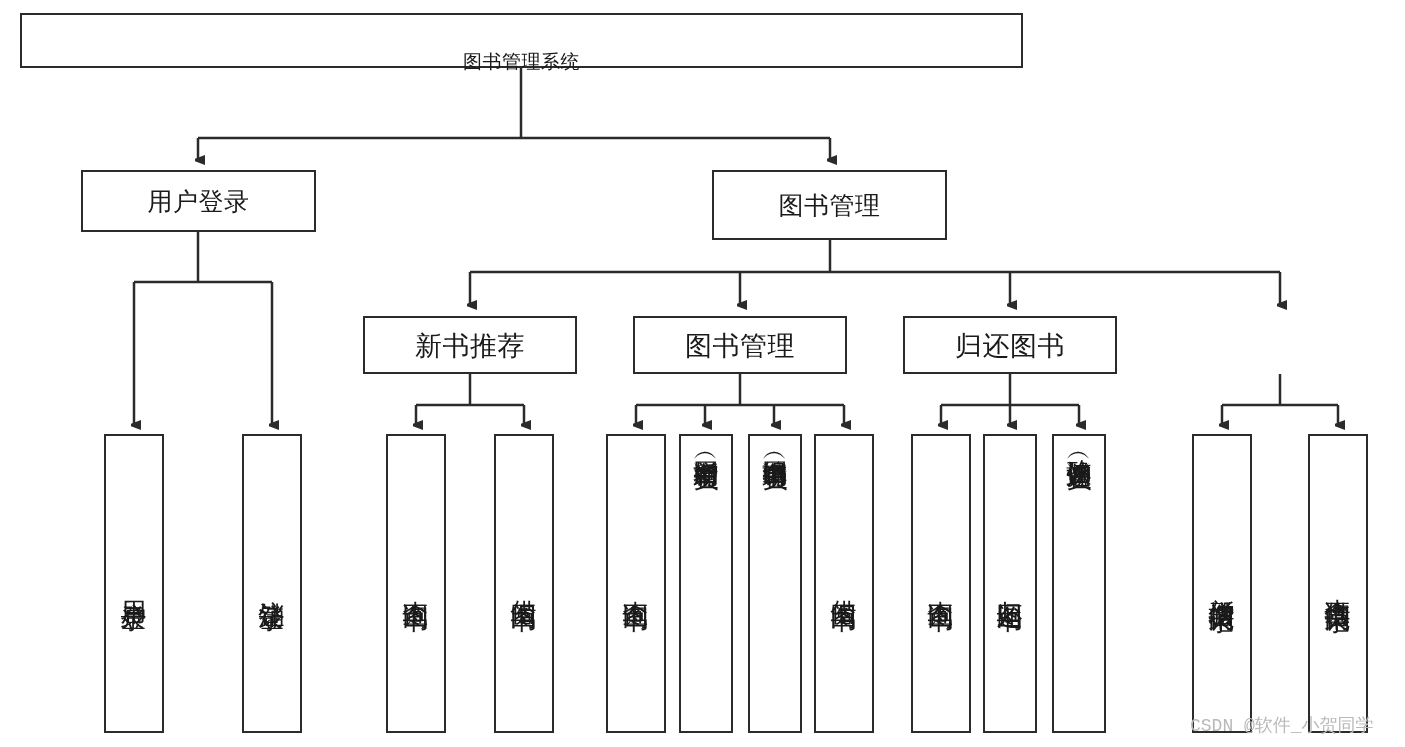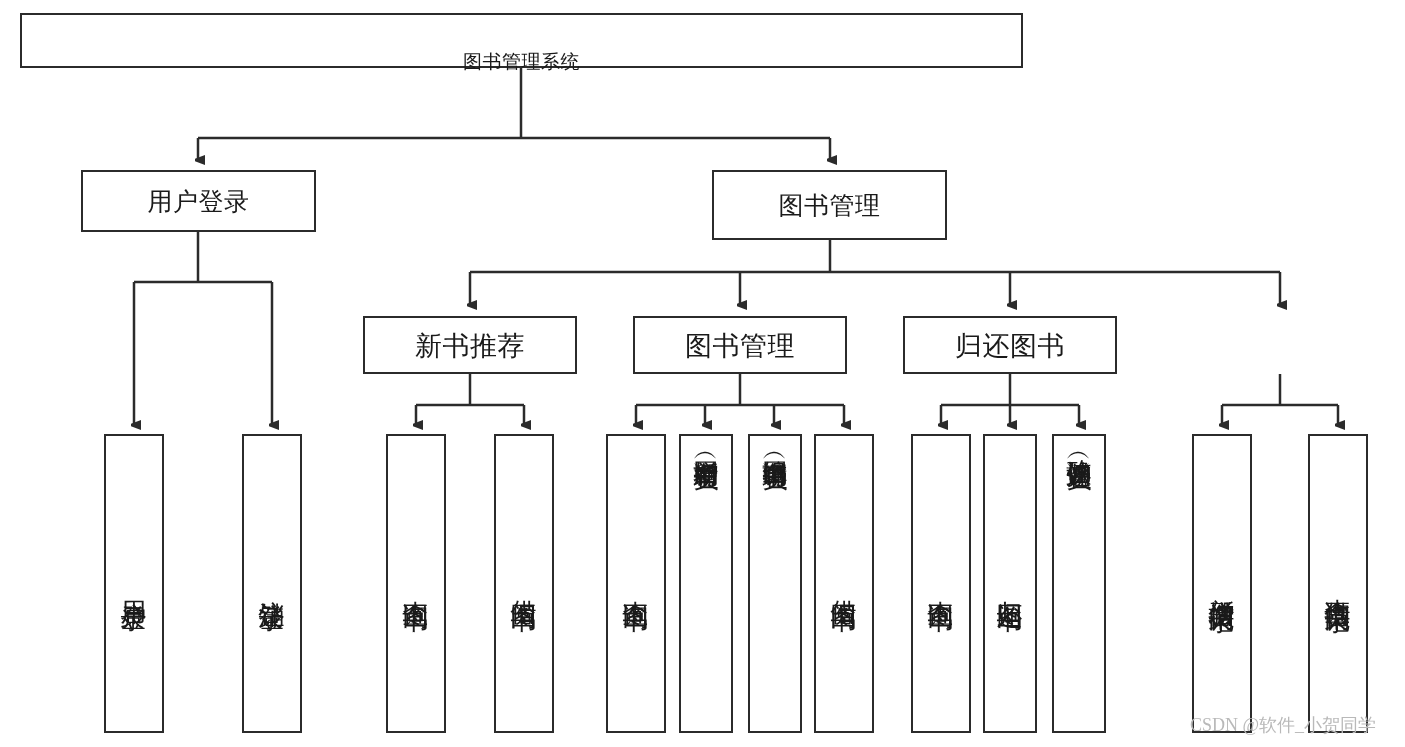--- a/index.html
+++ b/index.html
@@ -74,21 +74,21 @@
     letter-spacing: 1px;
   }
   .watermark {
     position: absolute;
     left: 1190px;
     top: 713px;
     font-size: 18px;
     color: #b9b9b9;
     white-space: nowrap;
     z-index: 5;
-    font-family: Liberation Serif, serif;
+    font-family: Liberation Mono, monospace;
   }
 </style>
 </head>
 <body>
 
 <div id="canvas">
 
   <svg id="edges" viewBox="0 0 1405 747" xmlns="http://www.w3.org/2000/svg">
     <defs>
       <marker id="arrow" markerWidth="10" markerHeight="10" refX="5" refY="7" orient="auto" markerUnits="userSpaceOnUse">

